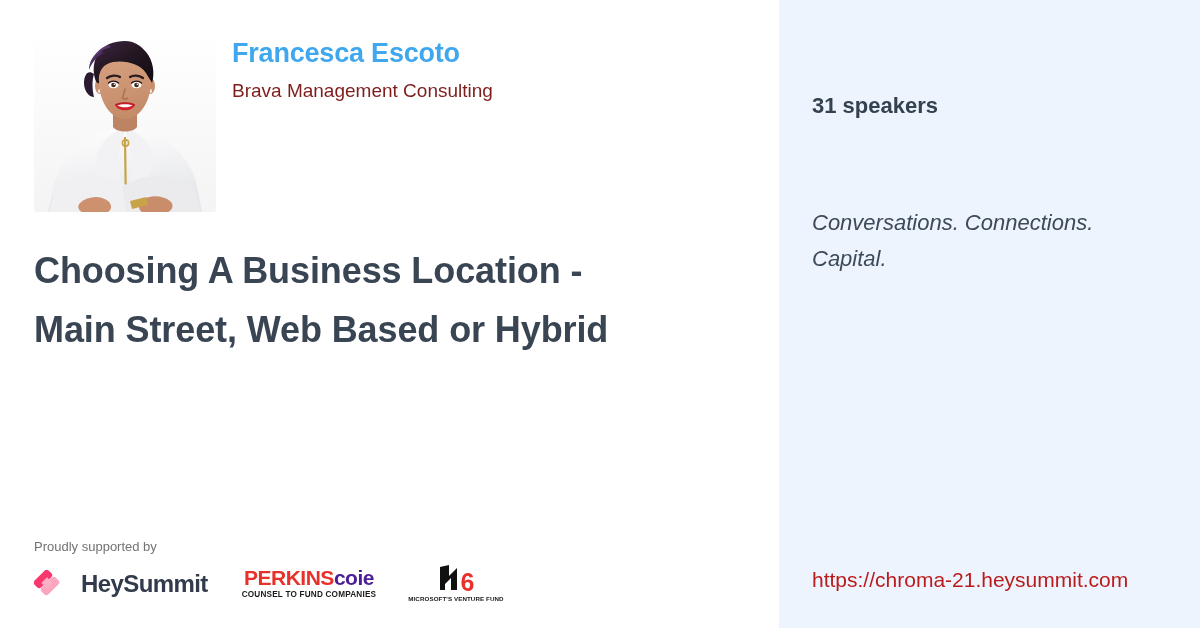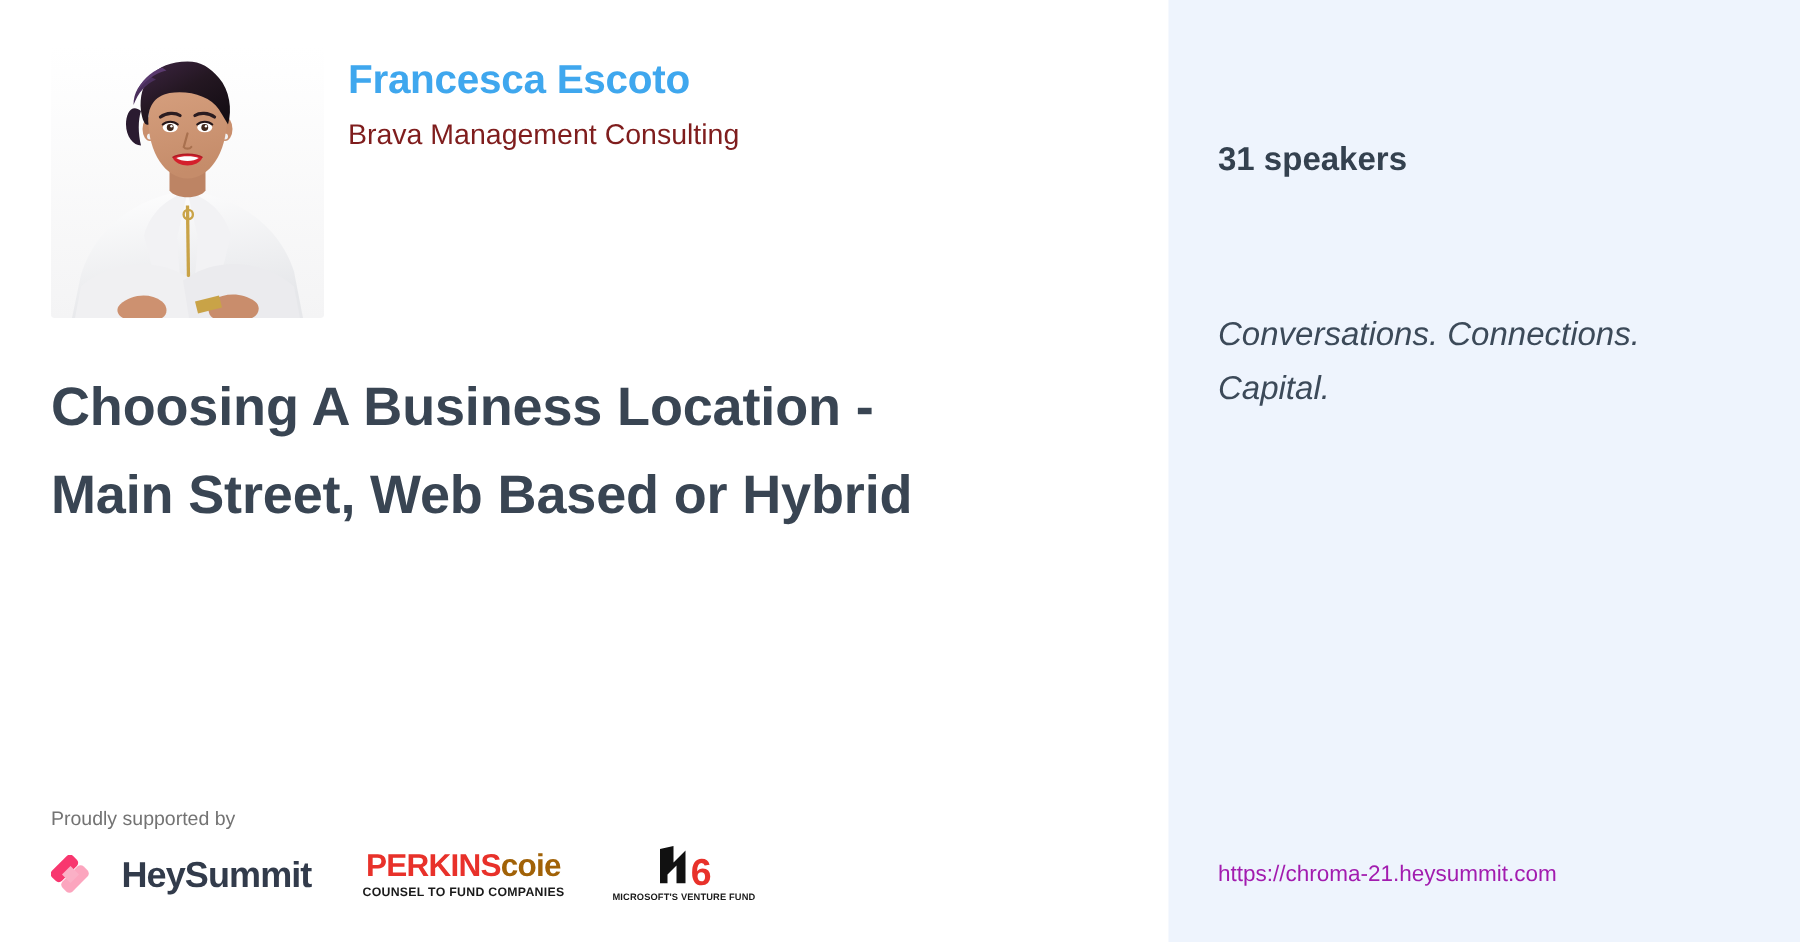--- a/index.html
+++ b/index.html
@@ -129,21 +129,21 @@
     margin-right: 32px;
     text-align: center;
   }
   .pc-top {
     font-size: 21px;
     font-weight: bold;
     line-height: 1;
     letter-spacing: -0.5px;
   }
   .pc-red { color: #e8312a; }
-  .pc-black { color: #a16207; }
+  .pc-black { color: #4c1d95; }
   .pc-tag {
     margin-top: 3px;
     font-size: 8.2px;
     font-weight: bold;
     color: #1a1a1a;
     letter-spacing: 0.2px;
     line-height: 1;
   }
 
   .logo-m12 { text-align: center; }
@@ -209,22 +209,22 @@
     color: #3c4a59;
     line-height: 1.65;
     font-weight: normal;
     font-style: italic;
   }
 
   .event-url {
     position: absolute;
     left: 33px;
     bottom: 38px;
-    font-size: 15px;
-    color: #a21caf;
+    font-size: 21px;
+    color: #b91c1c;
     line-height: 1;
     text-decoration: none;
   }
 </style>
 </head>
 <body>
 
 <div class="share-card">
 
   <div class="left-panel">

